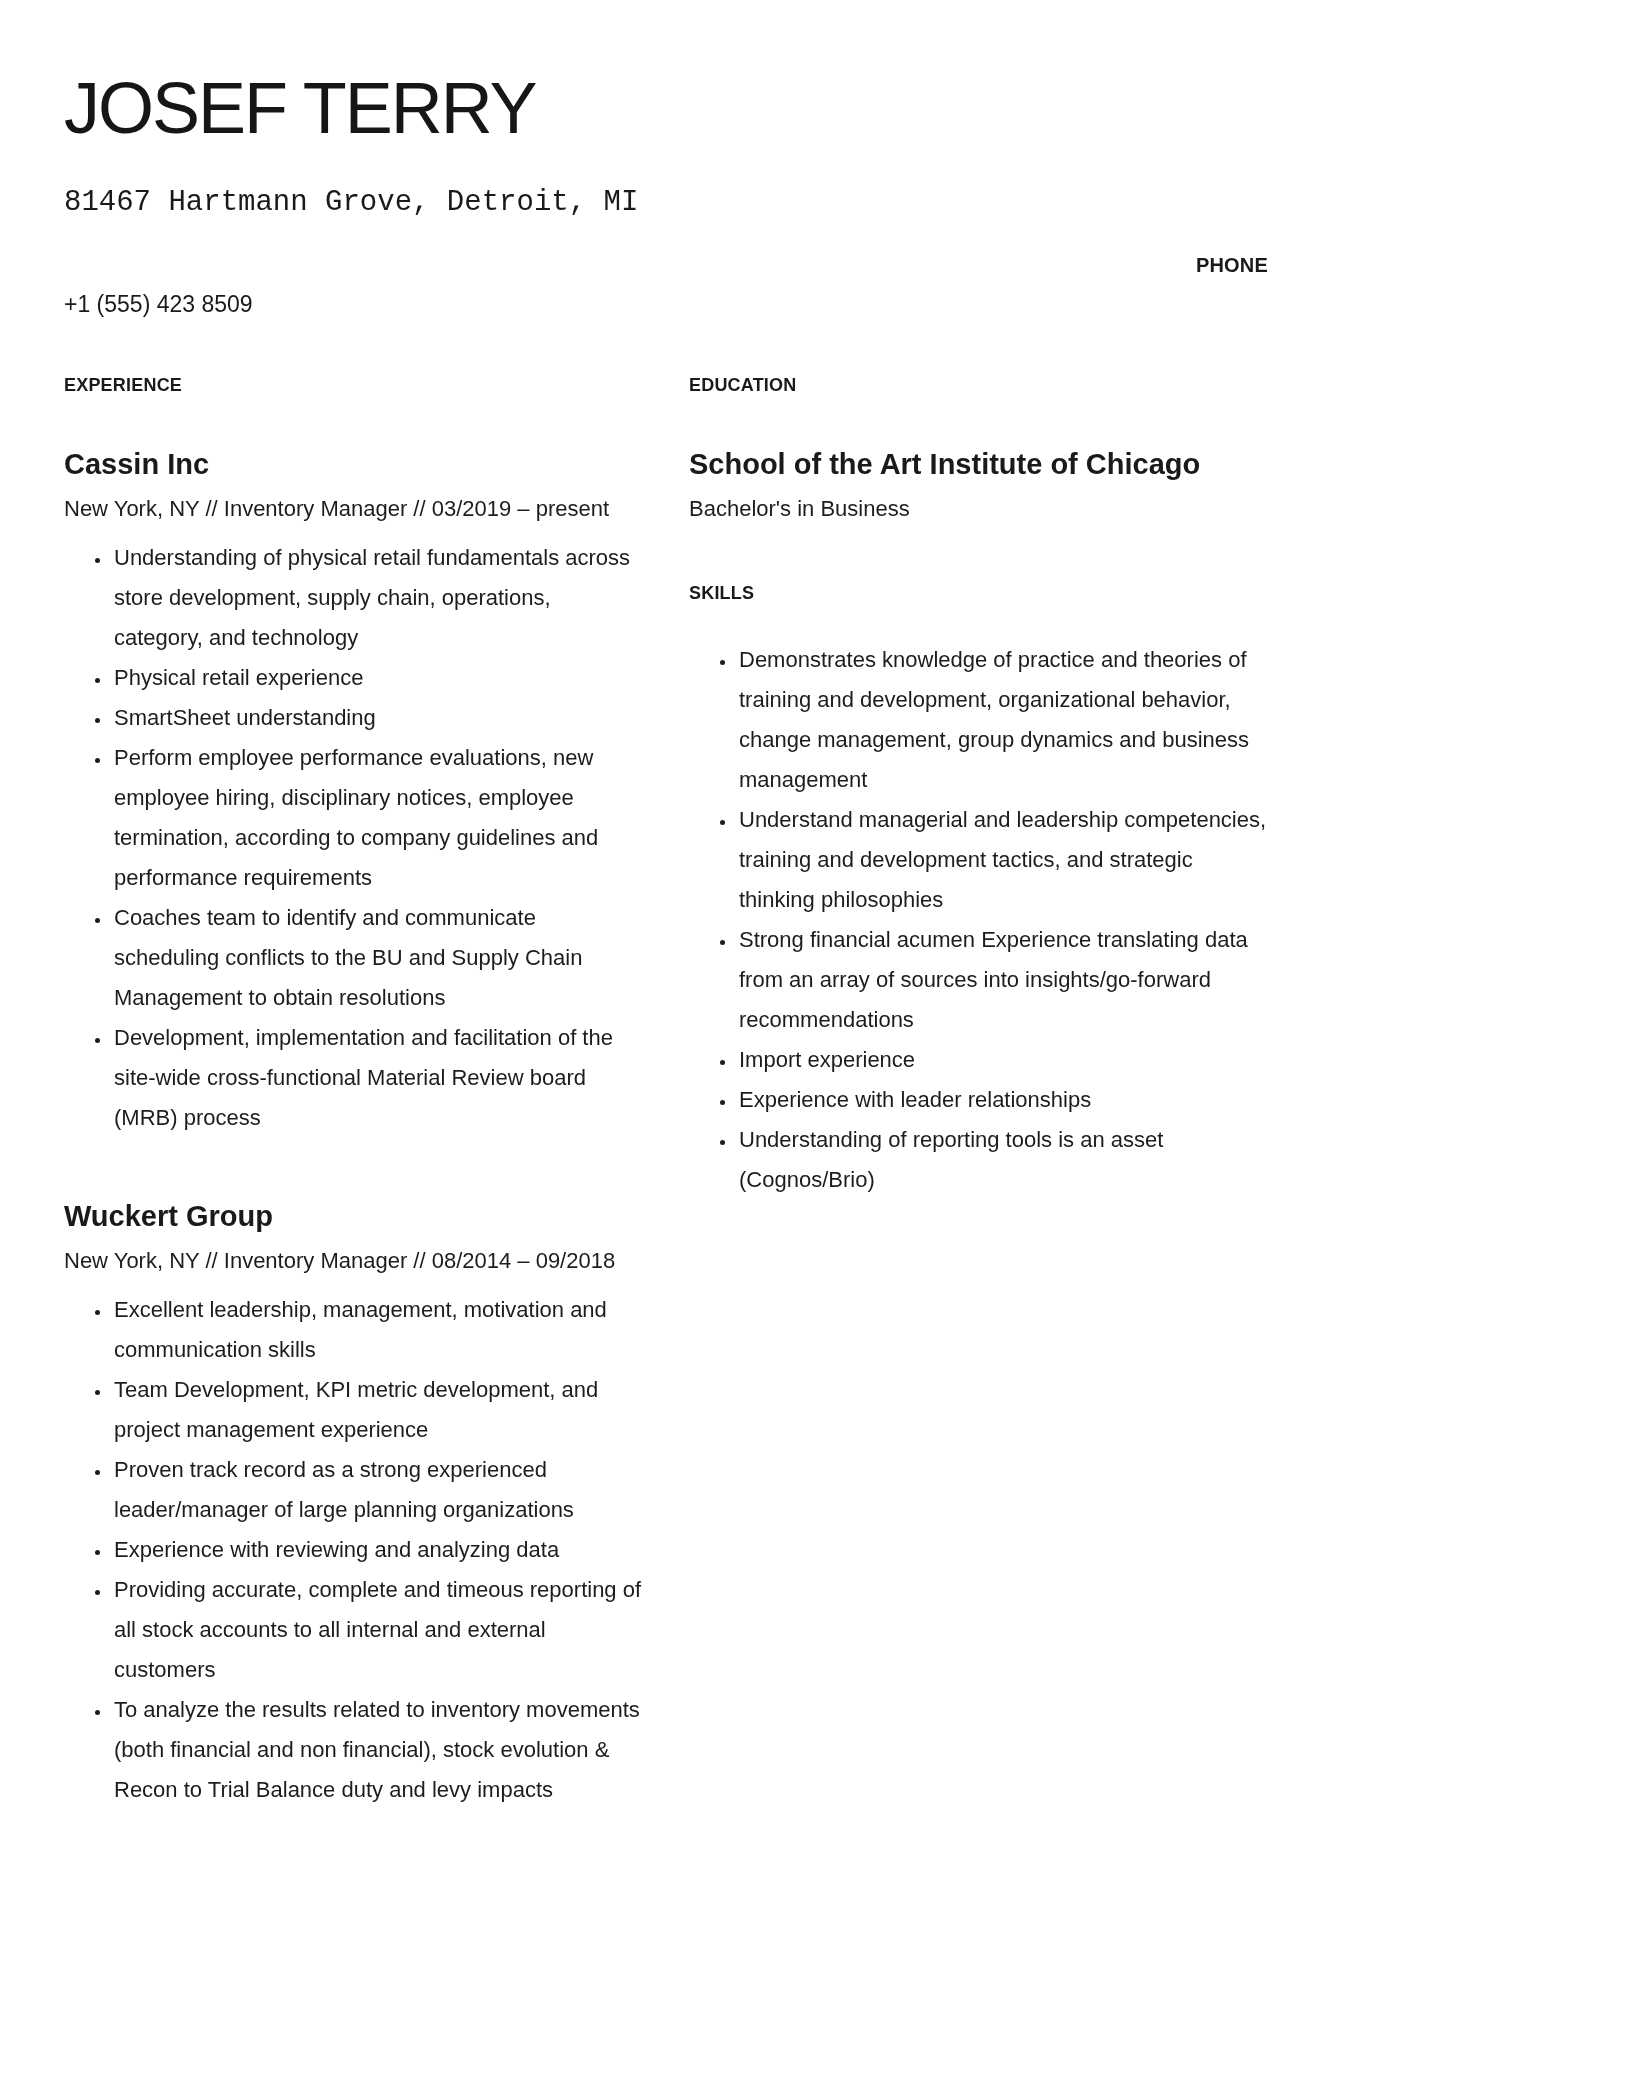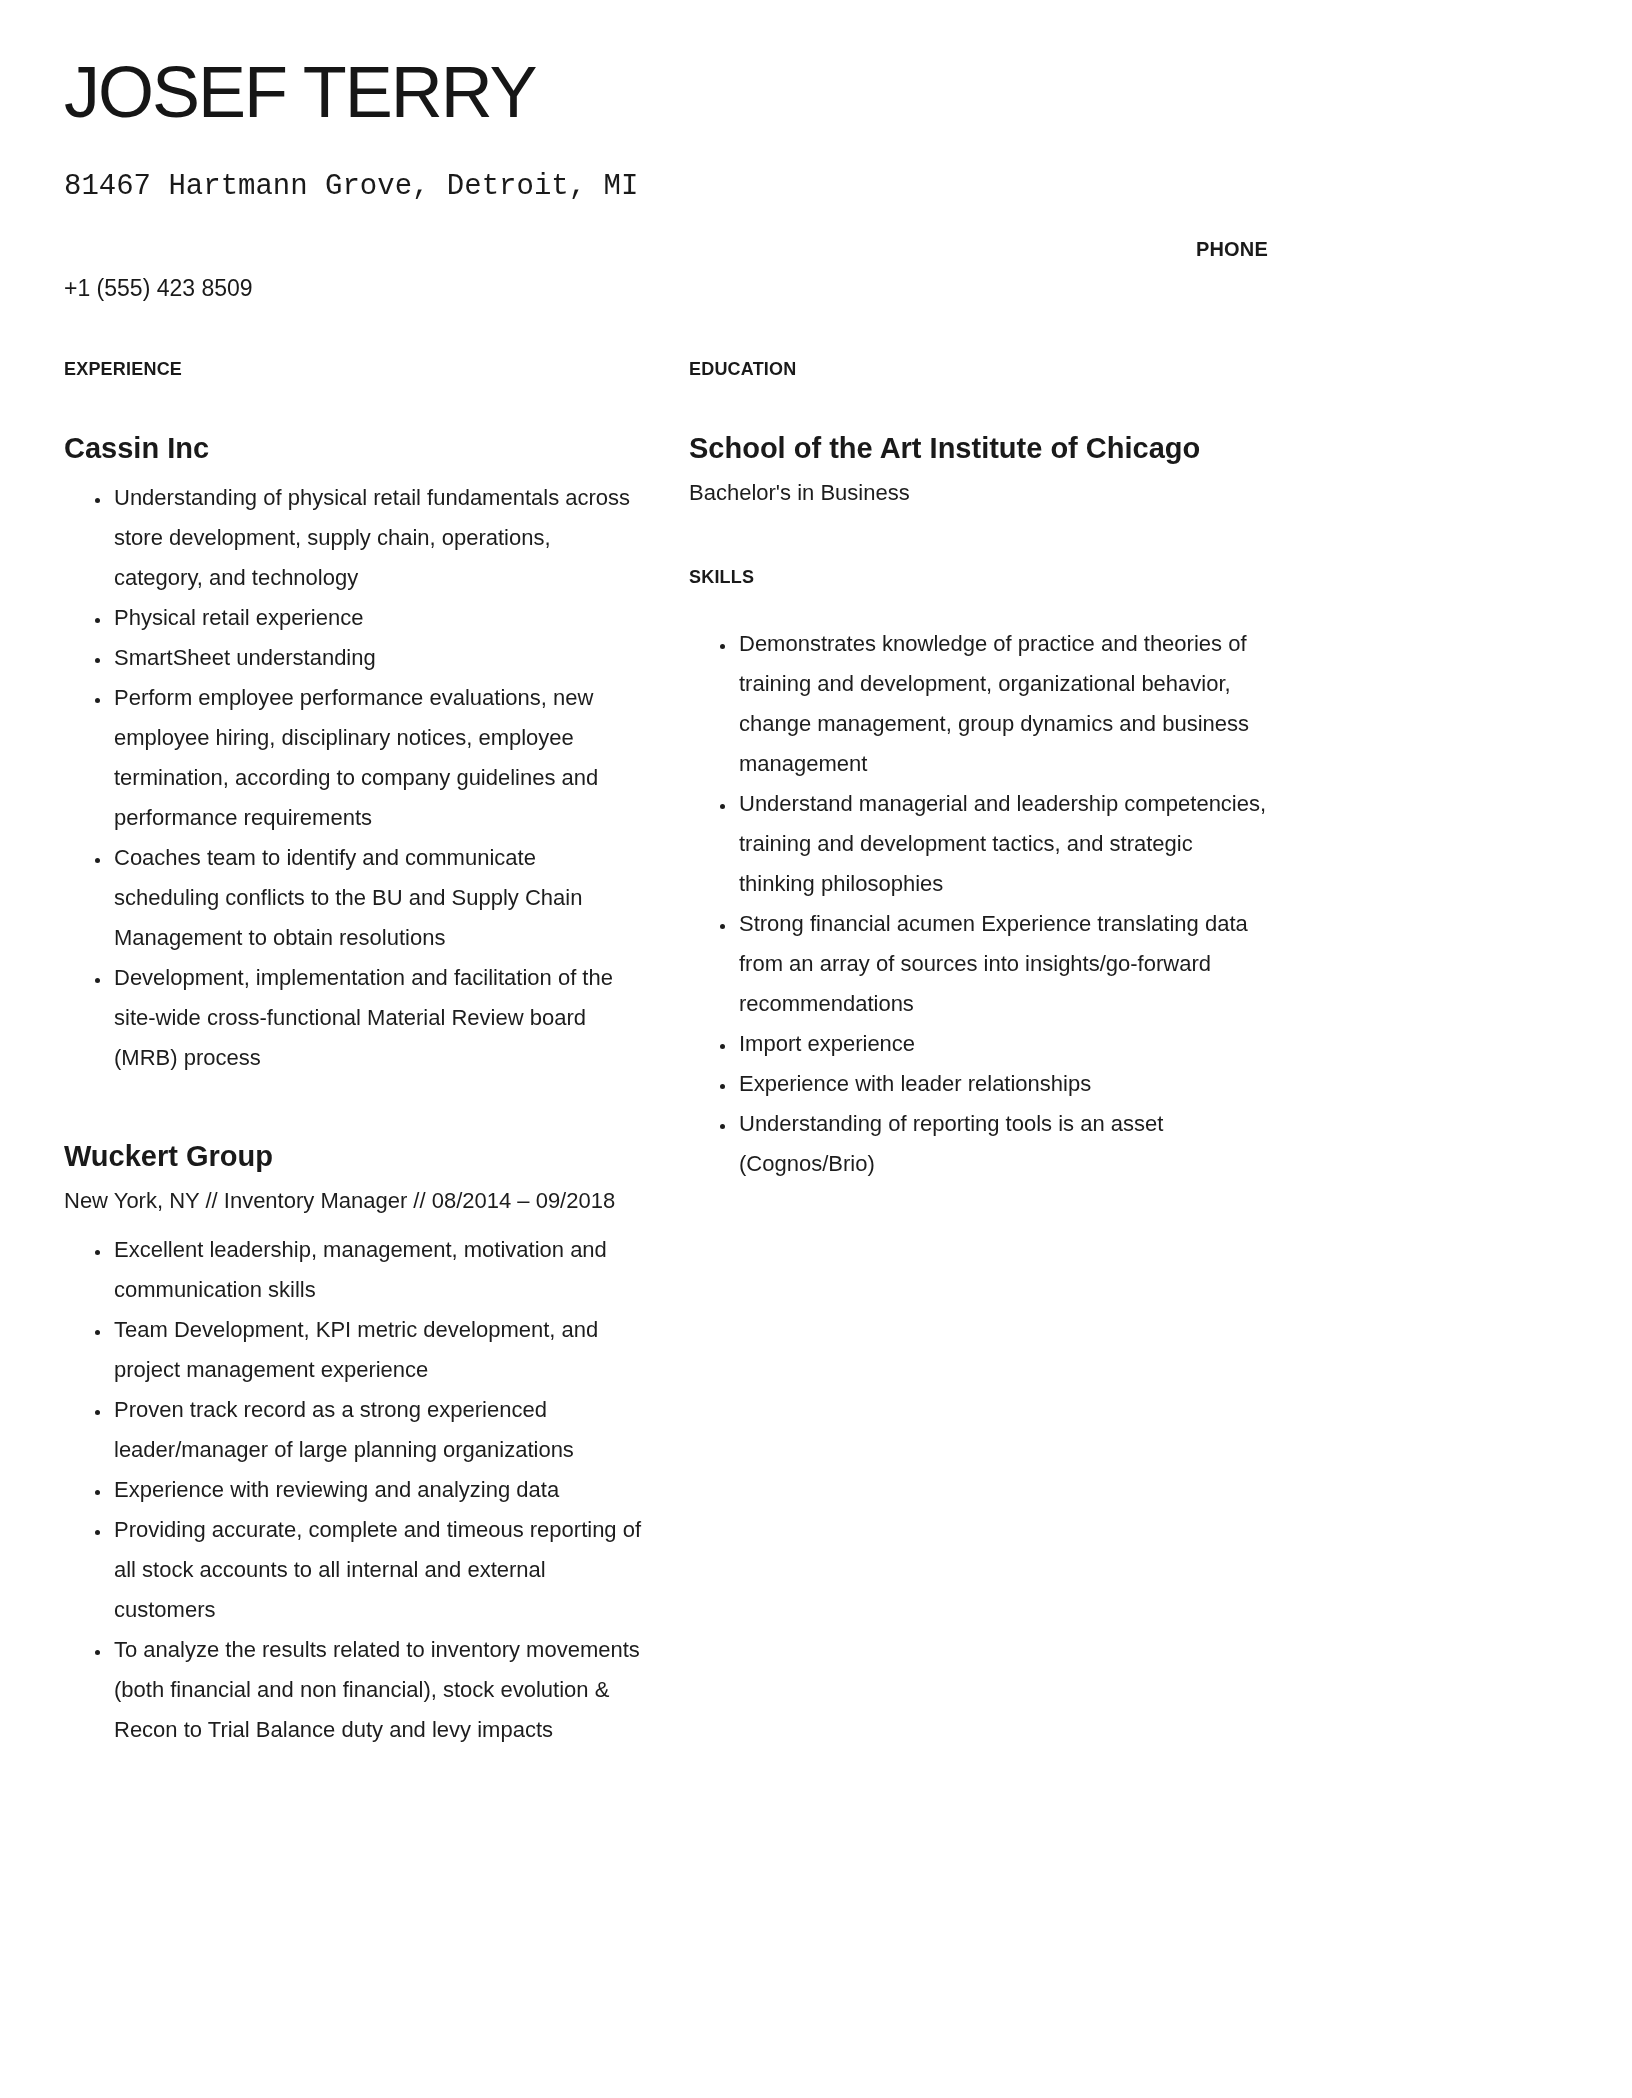--- a/index.html
+++ b/index.html
@@ -6,21 +6,21 @@
   html, body {
     width: 1632px;
     height: 2098px;
     background: #ffffff;
     color: #1a1a1a;
     font-family: "Liberation Sans", sans-serif;
   }
   .page {
     width: 1332px;
     height: 2098px;
-    padding: 56px 64px 40px 64px;
+    padding: 72px 64px 40px 64px;
     background: #ffffff;
   }
   
   .candidate-name {
     font-size: 72px;
     font-weight: 500;
     letter-spacing: -2px;
     line-height: 1.0;
     color: #161616;
   }
@@ -96,20 +96,21 @@
     <p class="phone">+1 (555) 423 8509</p>
   </header>
 
   <div class="columns">
 
     <div class="col-left">
       <h2 class="section-heading">EXPERIENCE</h2>
 
       <section class="job">
         <h3 class="org-name">Cassin Inc</h3>
+        <p class="meta">New York, NY // Inventory Manager // 03/2019 – present</p>
         <ul class="bullets">
             <li>Understanding of physical retail fundamentals across store development, supply chain, operations, category, and technology</li>
             <li>Physical retail experience</li>
             <li>SmartSheet understanding</li>
             <li>Perform employee performance evaluations, new employee hiring, disciplinary notices, employee termination, according to company guidelines and performance requirements</li>
             <li>Coaches team to identify and communicate scheduling conflicts to the BU and Supply Chain Management to obtain resolutions</li>
             <li>Development, implementation and facilitation of the site-wide cross-functional Material Review board (MRB) process</li>
           </ul>
       </section>
 

